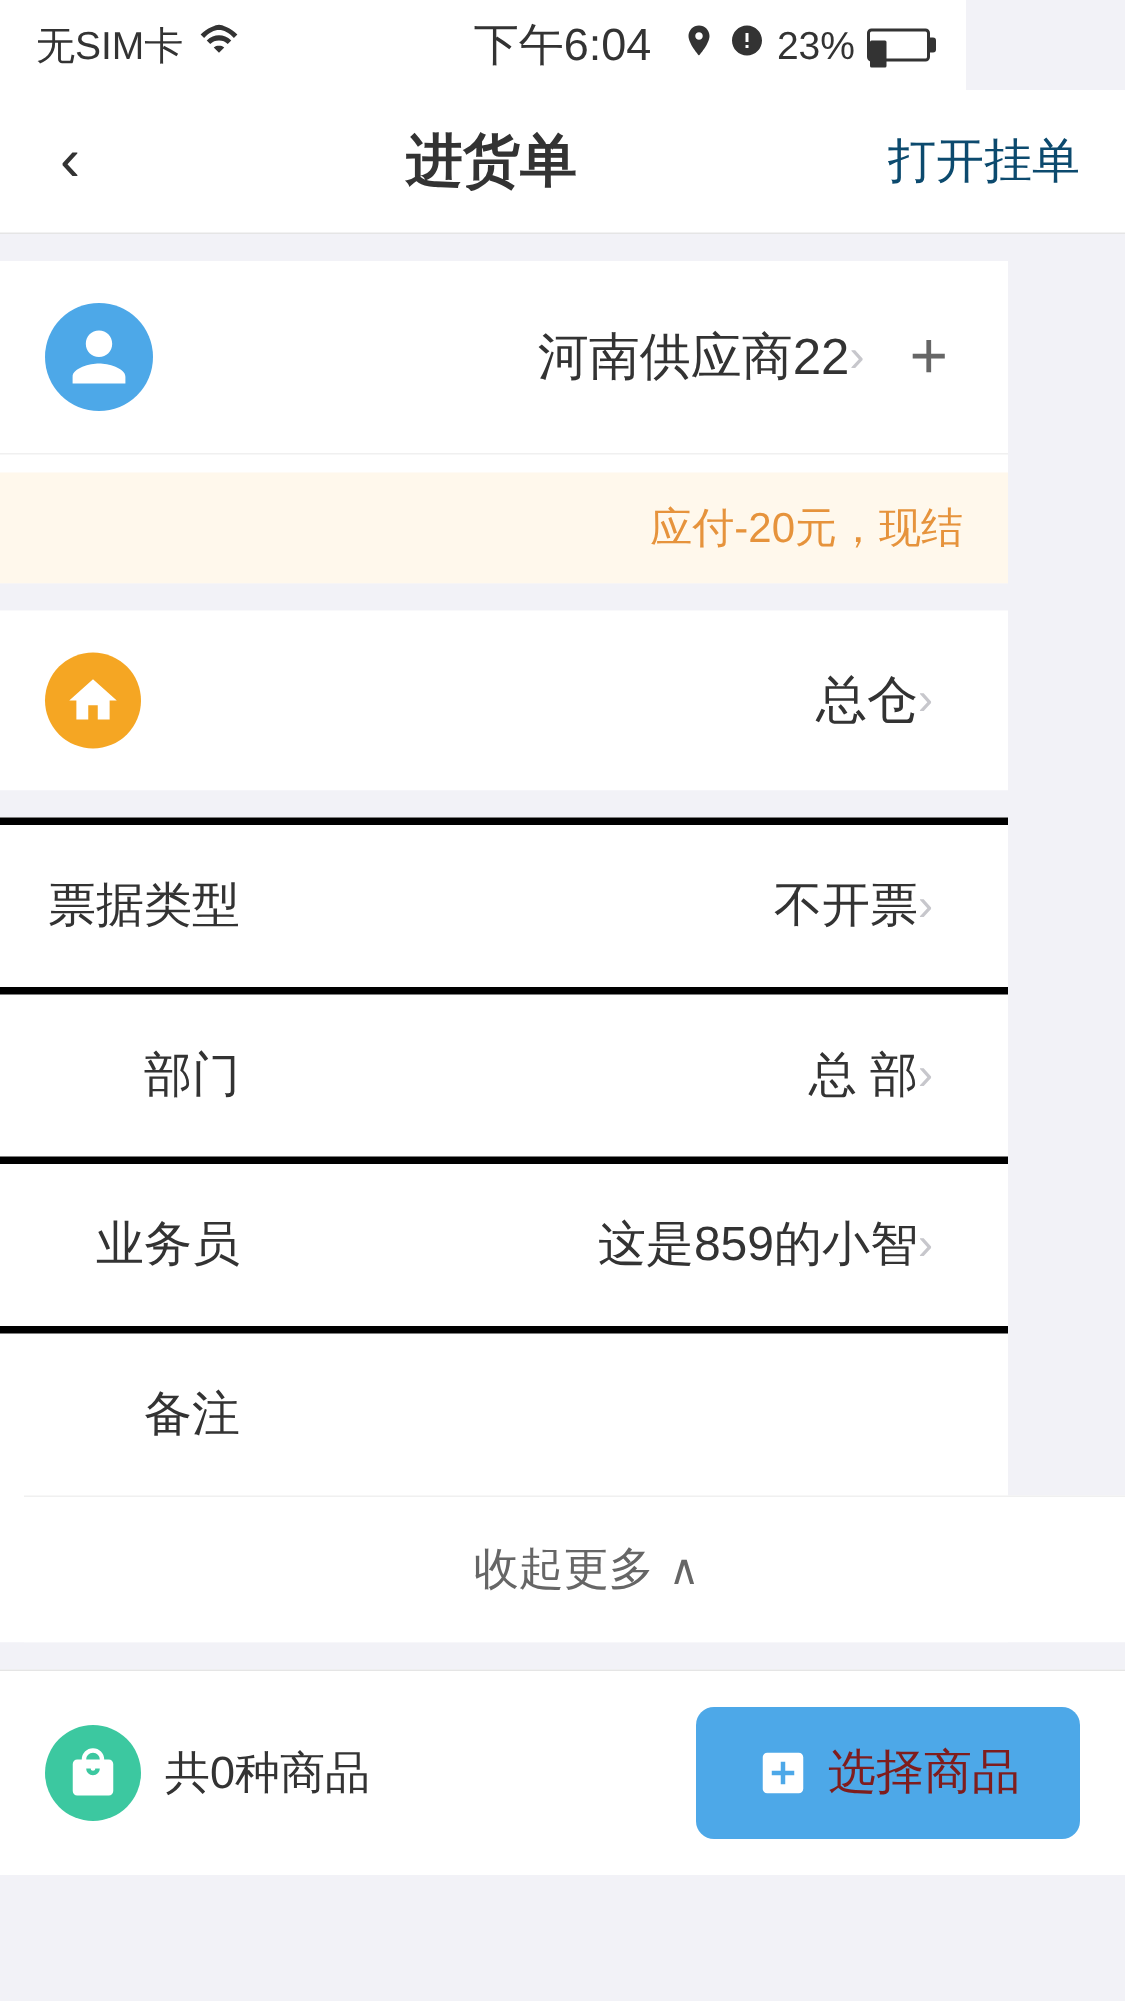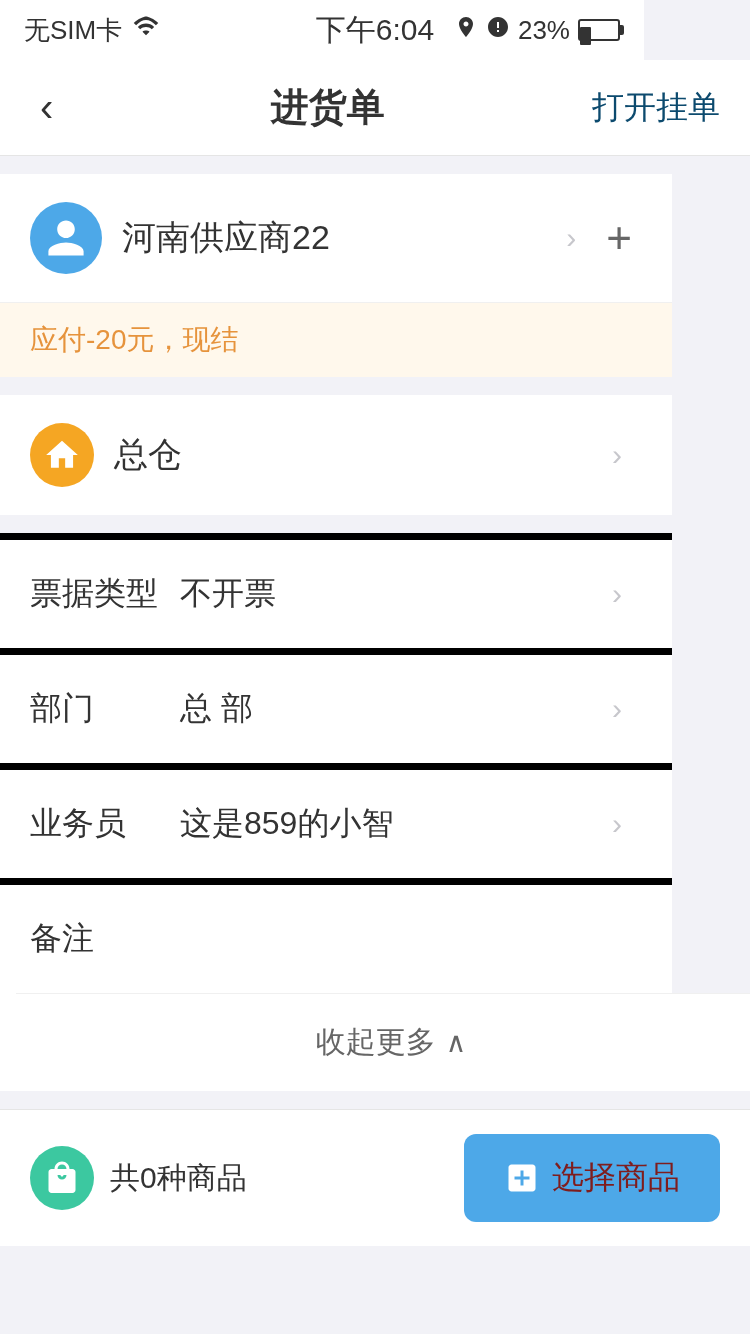--- a/index.html
+++ b/index.html
@@ -75,20 +75,21 @@
     
     .section-gap {
       height: 18px;
       background: #f2f2f7;
     }
 
     
     .card {
       background: #fff;
       width: 672px;
+      text-align: right;
     }
 
     
     .supplier-row {
       display: flex;
       align-items: center;
       padding: 28px 30px;
       border-bottom: 1px solid #f0f0f0;
     }
     .supplier-avatar {
@@ -123,20 +124,21 @@
       cursor: pointer;
       padding: 0 10px;
     }
 
     
     .notice-banner {
       background: #fff8ec;
       padding: 18px 30px;
       font-size: 28px;
       color: #e6933c;
+      margin-top: 12px;
     }
 
     
     .warehouse-row {
       display: flex;
       align-items: center;
       padding: 28px 30px;
     }
     .warehouse-icon {
       width: 64px;
@@ -158,21 +160,21 @@
       flex: 1;
       font-size: 34px;
       color: #333;
     }
 
     
     .form-row {
       display: flex;
       align-items: center;
       padding: 32px 30px;
-      border-top: 7px solid #000000;
+      border-top: 5px solid #000000;
       background: #fff;
       min-height: 100px;
     }
     .form-label {
       font-size: 32px;
       color: #333;
       width: 130px;
       flex-shrink: 0;
     }
     .form-value {

